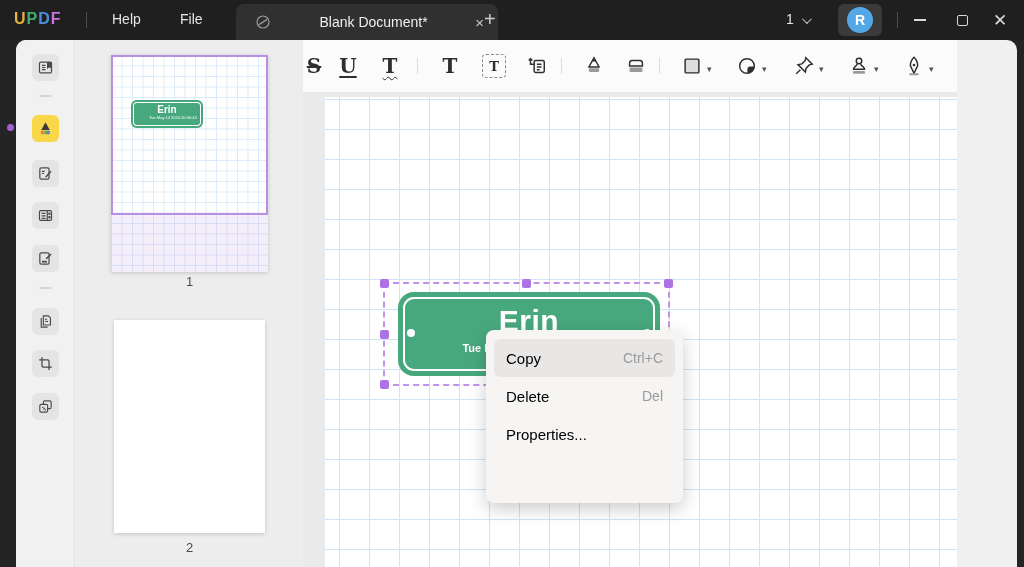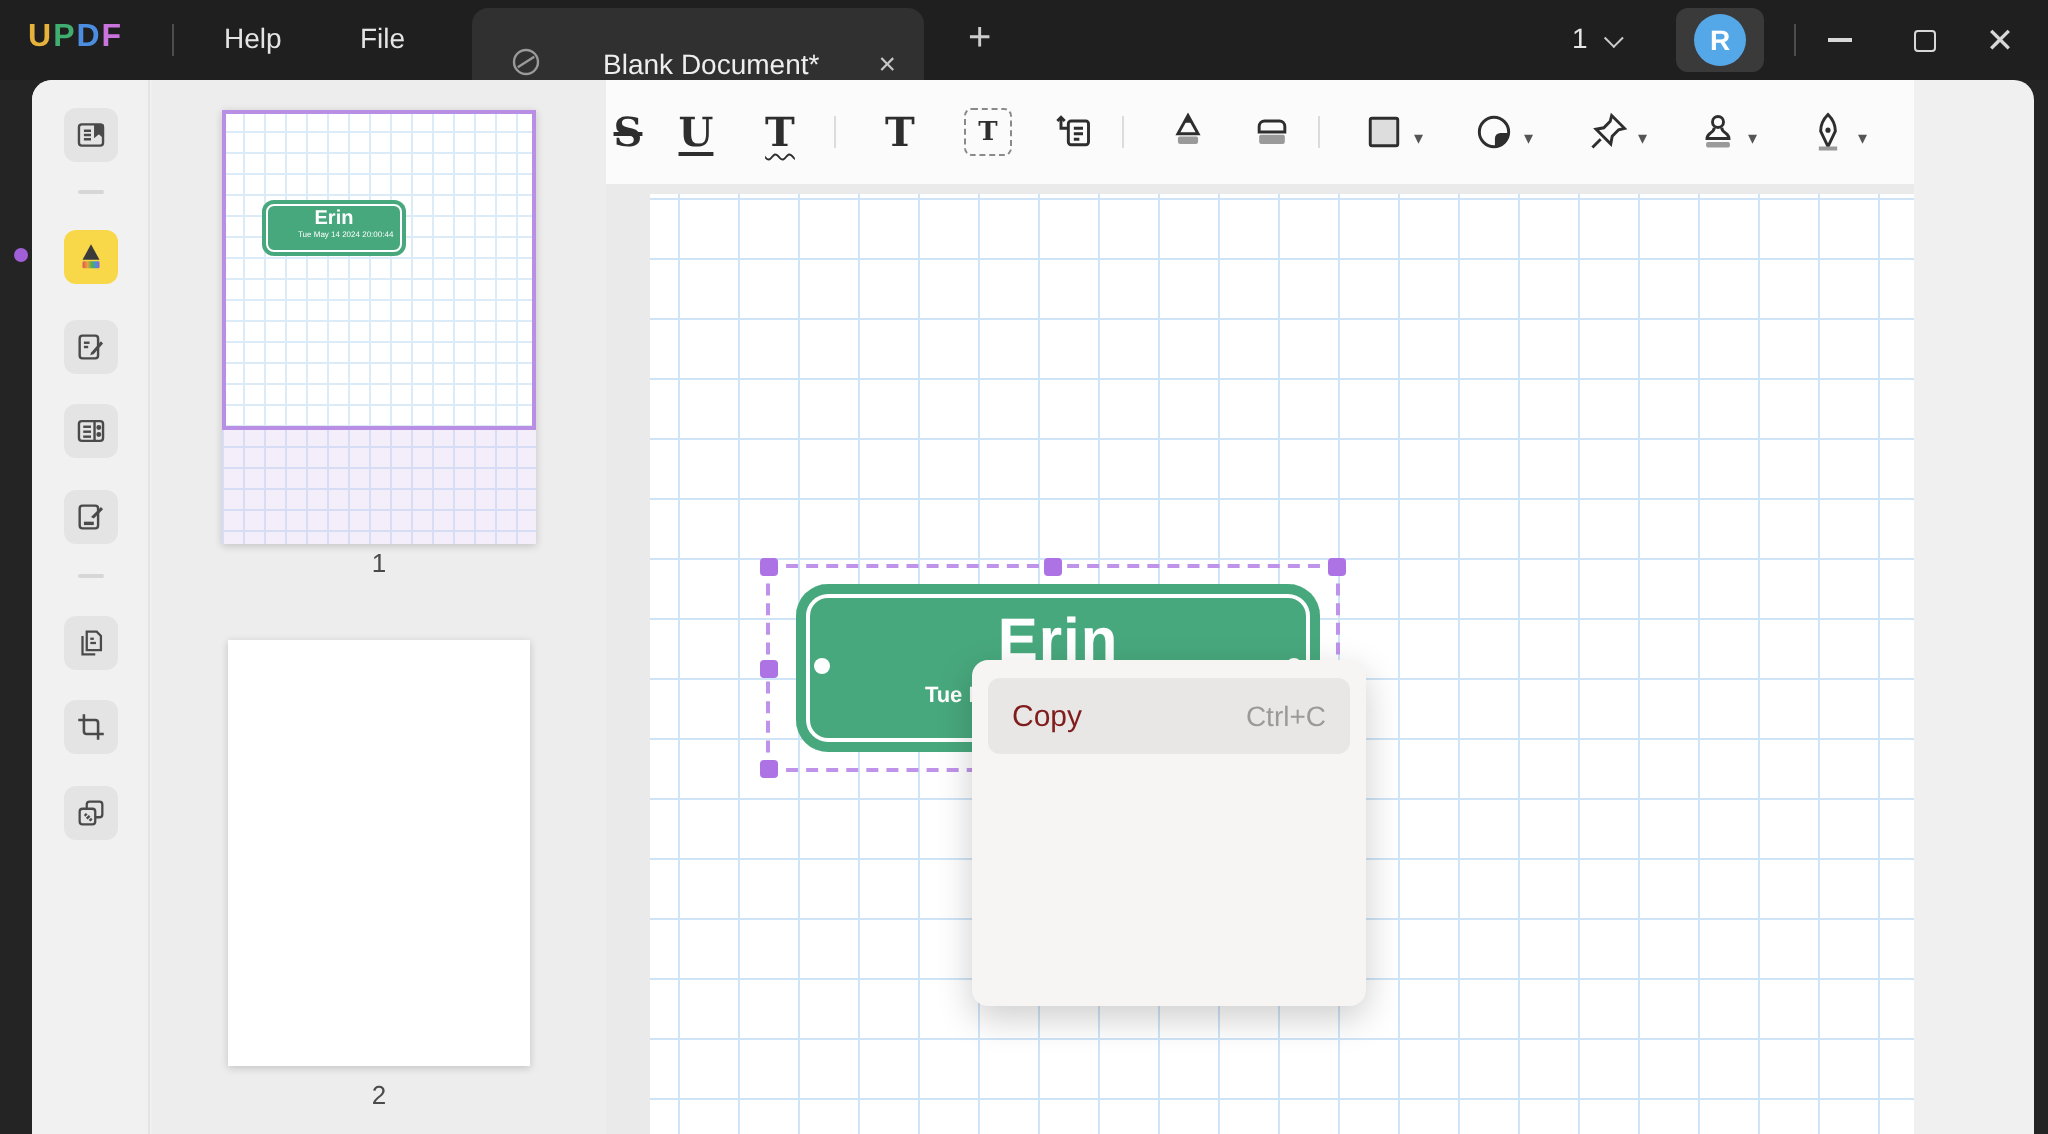--- a/index.html
+++ b/index.html
@@ -4,22 +4,22 @@
 <style>
   * { margin:0; padding:0; box-sizing:border-box; }
   html,body { width:1024px; height:567px; }
   body { font-family:"Liberation Sans", sans-serif; background:#242424; position:relative; overflow:hidden; }
 
   
   .titlebar { position:absolute; left:0; top:0; width:1024px; height:40px; background:#1f1f1f; }
   .logo { position:absolute; left:14px; top:10px; font-size:16px; font-weight:bold; letter-spacing:1px; }
   .tb-sep { position:absolute; top:12px; width:1px; height:16px; background:#4d4d4d; }
   .menu-item { position:absolute; top:11px; color:#e4e4e4; font-size:14px; cursor:default; }
-  .tab { position:absolute; left:236px; top:4px; width:226px; height:36px; background:#303030;
-         border-radius:8px 8px 0 0; display:flex; align-items:flex-end;gap:21px; }
+  .tab { position:absolute; left:236px; top:4px; width:262px; height:36px; background:#303030;
+         border-radius:8px 8px 0 0; display:flex; align-items:center;gap:21px; }
   .tab-icon { margin-left:18px; width:18px; height:18px; }
   .tab-title { flex:1; text-align:center; color:#eeeeee; font-size:14px; }
   .tab-close { margin-right:14px; color:#c8c8c8; font-size:15px; line-height:1; }
   .newtab { position:absolute; left:484px; top:8px; color:#cccccc; font-size:20px; font-weight:300; }
   .pagecount { position:absolute; left:786px; top:11px; color:#e6e6e6; font-size:14px; }
   .chev { display:inline-block; width:7px; height:7px; border-right:1.5px solid #cccccc; border-bottom:1.5px solid #cccccc; transform:rotate(45deg) translateY(-2px); margin-left:8px; }
   .avatar-wrap { position:absolute; left:838px; top:4px; width:44px; height:32px; background:#3a3a3a; border-radius:6px; display:flex; align-items:center; justify-content:center; }
   .avatar { width:26px; height:26px; border-radius:50%; background:#55a8e8; color:#ffffff; font-size:14px; font-weight:bold; display:flex; align-items:center; justify-content:center; }
   .win-btn { position:absolute; top:0; width:30px; height:40px; display:flex; align-items:center; justify-content:center; }
   .glyph-min { width:12px; height:1.5px; background:#d8d8d8; }
@@ -79,21 +79,21 @@
   .stamp-dot { position:absolute; top:37px; width:8px; height:8px; border-radius:50%; background:#ffffff; }
 
   .selection { position:absolute; left:58px; top:185px; width:287px; height:104px; border:2px dashed #bf93ea; }
   .handle { position:absolute; width:9px; height:9px; background:#ad72e4; border-radius:2px; }
 
   
   .ctxmenu { position:absolute; left:161px; top:233px; width:197px; height:173px; background:#f6f5f4; border-radius:8px;
     box-shadow:0 6px 18px rgba(0,0,0,0.20); padding:9px 8px; z-index:5; }
   .ctx-row { height:38px; display:flex; align-items:center; padding:0 12px; border-radius:6px; }
   .ctx-row.hl { background:#e9e7e6; }
-  .ctx-label { flex:1; color:#7f1d1d; font-size:15px; }
+  .ctx-label { flex:1; color:#000000; font-size:15px; }
   .ctx-short { color:#9a9a9a; font-size:14px; }
 </style>
 </head>
 <body>
 
 <div class="titlebar">
   <div class="logo">
     <span style="color:#e6b23c">U</span><span style="color:#3fae6e">P</span><span style="color:#4b8ee0">D</span><span style="color:#c973dd">F</span>
   </div>
   <div class="tb-sep" style="left:86px"></div>
@@ -325,19 +325,26 @@
           <div class="handle" style="left:-5px;bottom:-5px"></div>
           <div class="handle" style="left:137px;bottom:-5px"></div>
           <div class="handle" style="right:-5px;bottom:-5px"></div>
         </div>
 
         <div class="ctxmenu">
           <div class="ctx-row hl">
             <span class="ctx-label">Copy</span>
             <span class="ctx-short">Ctrl+C</span>
           </div>
+          <div class="ctx-row">
+            <span class="ctx-label">Delete</span>
+            <span class="ctx-short">Del</span>
+          </div>
+          <div class="ctx-row">
+            <span class="ctx-label">Properties...</span>
+          </div>
         </div>
 
       </div>
     </div>
 
   </div>
 </div>
 
 </body></html>

